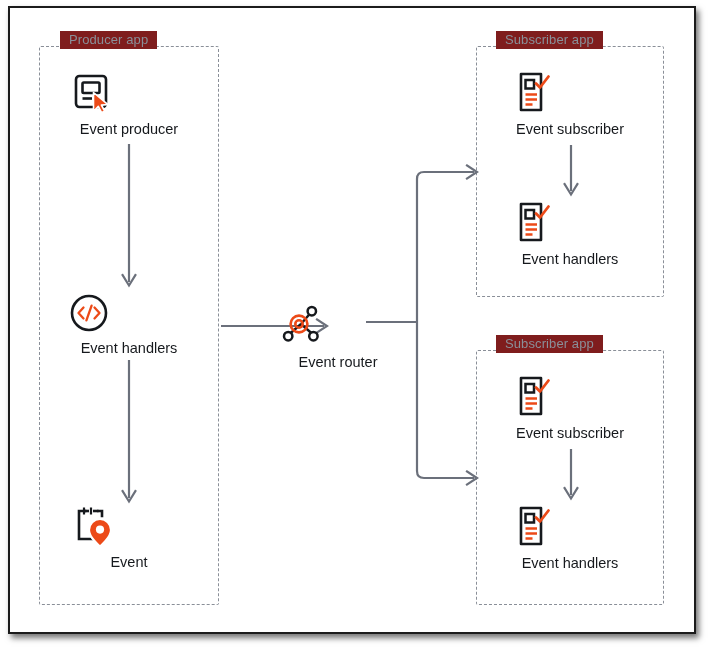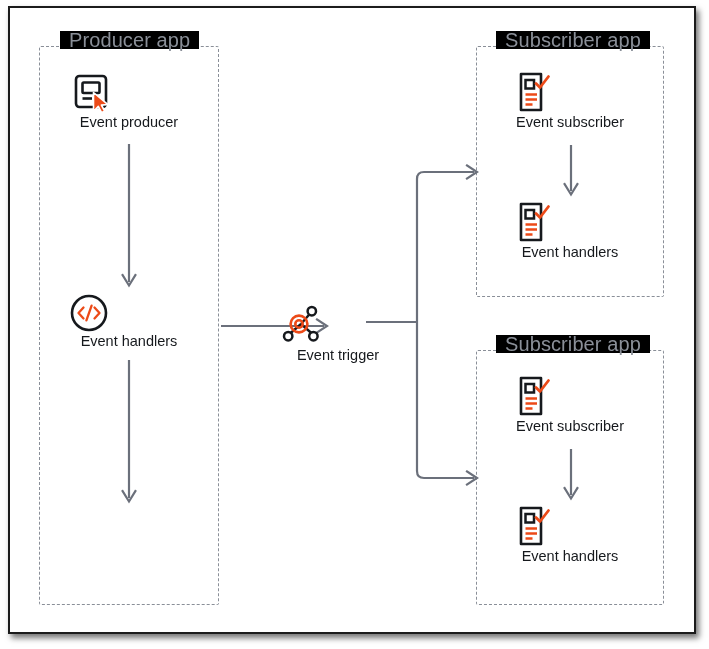--- a/index.html
+++ b/index.html
@@ -21,36 +21,37 @@
 
   
   .group{
     position:absolute;
     border:1.6px dashed #8a8f98;
     border-radius:2px;
     box-sizing:border-box;
   }
   .group-label{
     position:absolute;
-    font-size:20px;
+    font-size:13px;
     color:#8a8f98;
-    background:#000000;
+    background:#7f1d1d;
     padding:0 9px;
     white-space:nowrap;
     line-height:18px;
     letter-spacing:0.1px;
   }
 
   
   .node{position:absolute;text-align:center;}
   .node .cap{
     font-size:14.5px;
     color:#16191d;
     white-space:nowrap;
     line-height:17px;
+    margin-top:7px;
   }
   .icon{display:block;margin:0 auto;}
 
   
   .conn{position:absolute;overflow:visible;}
   svg{display:block;}
 </style>
 </head>
 <body>
 
@@ -131,38 +132,55 @@
         <svg width="40" height="40" viewBox="0 0 40 40">
           <circle cx="20" cy="20" r="17" fill="none" stroke="#16191d" stroke-width="2.6"></circle>
           <path d="M14.5 14.5 L9.5 20 L14.5 25.5" fill="none" stroke="#ec4a18" stroke-width="2.3" stroke-linecap="round" stroke-linejoin="round"></path>
           <path d="M25.5 14.5 L30.5 20 L25.5 25.5" fill="none" stroke="#ec4a18" stroke-width="2.3" stroke-linecap="round" stroke-linejoin="round"></path>
           <line x1="22.6" y1="12.6" x2="17.4" y2="27.4" stroke="#ec4a18" stroke-width="2.3" stroke-linecap="round"></line>
         </svg>
       </span>
       <div class="cap">Event handlers</div>
     </div>
 
+    <div class="node" style="left:59px;top:497px;width:120px;">
+      <span class="icon">
+        <svg width="46" height="42" viewBox="0 0 46 42">
+
+          <path d="M16 6 L10 6 L10 34 L28 34" fill="none" stroke="#16191d" stroke-width="2.6" stroke-linecap="square"></path>
+          <line x1="14.5" y1="6" x2="20" y2="6" stroke="#16191d" stroke-width="2.6"></line>
+          <line x1="24" y1="6" x2="29.5" y2="6" stroke="#16191d" stroke-width="2.6"></line>
+          <path d="M29.5 6 L33 6 L33 11" fill="none" stroke="#16191d" stroke-width="2.6" stroke-linecap="square"></path>
+          <line x1="15" y1="2.5" x2="15" y2="9.5" stroke="#16191d" stroke-width="2.2"></line>
+          <line x1="22" y1="2.5" x2="22" y2="9.5" stroke="#16191d" stroke-width="2.2"></line>
+
+          <path d="M31 14 C24.9 14 20 18.9 20 25 C20 32.5 31 41.5 31 41.5 C31 41.5 42 32.5 42 25 C42 18.9 37.1 14 31 14 Z" fill="#ec4a18" stroke="#ffffff" stroke-width="2.2"></path>
+          <circle cx="31" cy="24.6" r="4.1" fill="#ffffff"></circle>
+        </svg>
+      </span>
+      <div class="cap">Event</div>
+    </div>
 
     <div class="node" style="left:268px;top:295px;width:120px;">
       <span class="icon">
         <svg width="46" height="44" viewBox="0 0 46 44">
 
           <line x1="23" y1="21" x2="32.5" y2="10" stroke="#16191d" stroke-width="2.4"></line>
           <line x1="23" y1="21" x2="11.5" y2="31" stroke="#16191d" stroke-width="2.4"></line>
           <line x1="23" y1="21" x2="34.5" y2="31" stroke="#16191d" stroke-width="2.4"></line>
 
           <circle cx="21" cy="21" r="8.4" fill="none" stroke="#ec4a18" stroke-width="2.6"></circle>
           <circle cx="21" cy="21" r="3.7" fill="none" stroke="#ec4a18" stroke-width="2.6"></circle>
 
           <circle cx="33.8" cy="8.2" r="4.2" fill="#ffffff" stroke="#16191d" stroke-width="2.5"></circle>
           <circle cx="10.2" cy="33.2" r="4.2" fill="#ffffff" stroke="#16191d" stroke-width="2.5"></circle>
           <circle cx="35.4" cy="33.2" r="4.2" fill="#ffffff" stroke="#16191d" stroke-width="2.5"></circle>
         </svg>
       </span>
-      <div class="cap">Event trigger</div>
+      <div class="cap">Event router</div>
     </div>
 
     <div class="node" style="left:500px;top:62px;width:120px;">
       <span class="icon">
         <svg width="42" height="44" viewBox="0 0 42 44">
           <path d="M11 4 L31 4 L31 40 L11 40 Z" fill="none" stroke="#16191d" stroke-width="2.6" stroke-linejoin="round"></path>
           <rect x="15.5" y="10" width="8.5" height="8.5" fill="none" stroke="#16191d" stroke-width="2.5"></rect>
           <line x1="15.5" y1="24.5" x2="27" y2="24.5" stroke="#ec4a18" stroke-width="2.5"></line>
           <line x1="15.5" y1="29.5" x2="27" y2="29.5" stroke="#ec4a18" stroke-width="2.5"></line>
           <line x1="15.5" y1="34.5" x2="22.5" y2="34.5" stroke="#ec4a18" stroke-width="2.5"></line>

